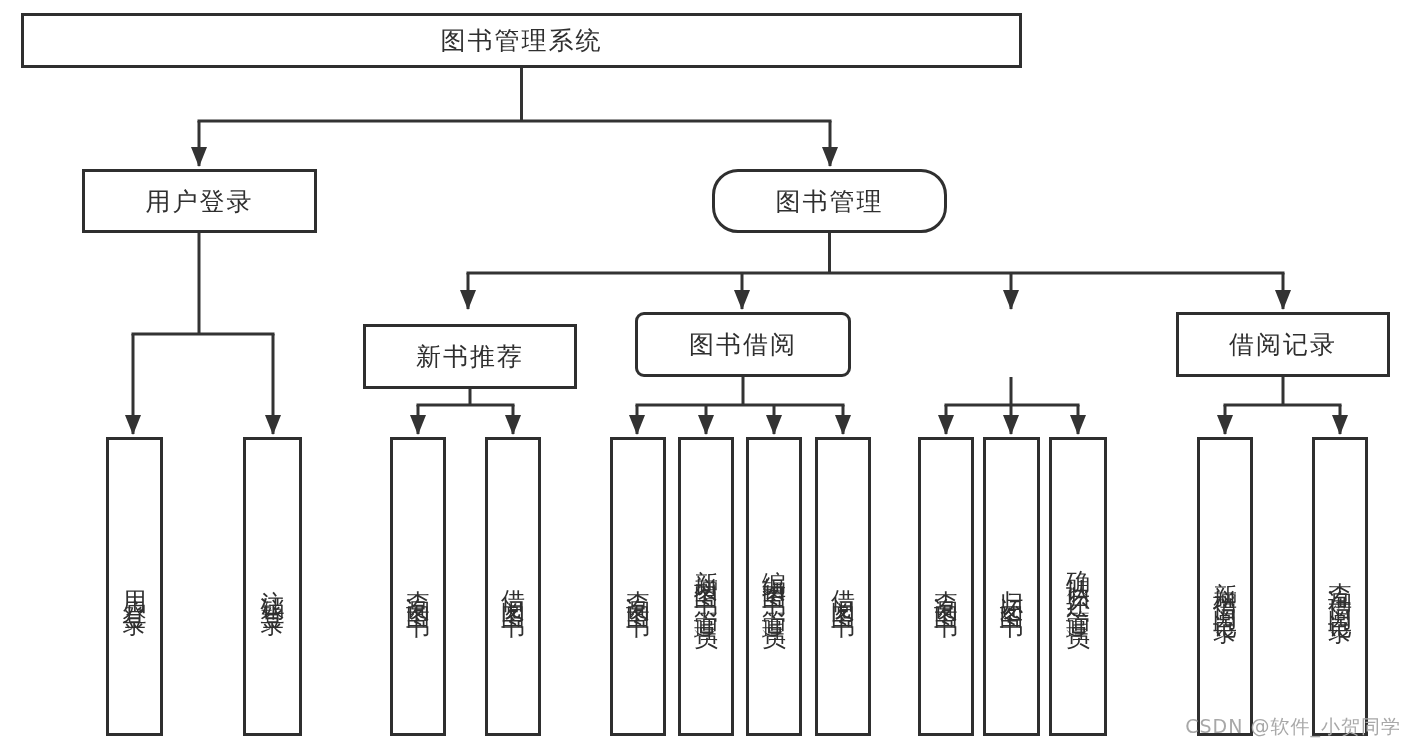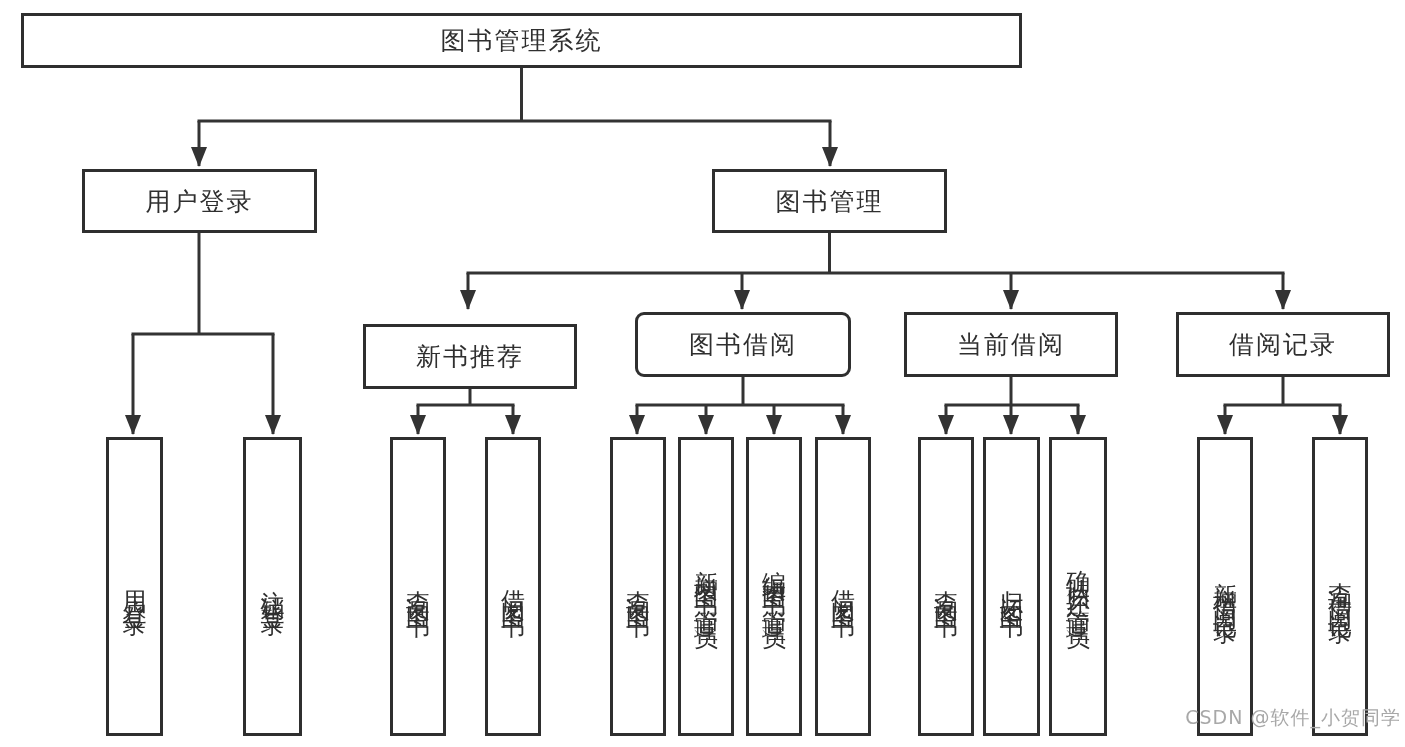--- a/index.html
+++ b/index.html
@@ -23,21 +23,21 @@
   .h-label { font-size:25px; letter-spacing:2px; white-space:nowrap; }
   .v-label {
     writing-mode:vertical-rl;
     font-size:24px;
     letter-spacing:8px;
     line-height:1;
     white-space:nowrap;
   }
   #watermark {
     position:absolute;
-    right:4px; bottom:16px;
+    right:4px; bottom:7px;
     font-size:19px;
     color:#a8a8a8;
     letter-spacing:1px;
     z-index:5;
     white-space:nowrap;
   }
 </style>
 </head>
 <body>
 
@@ -105,32 +105,29 @@
     </g>
   </svg>
 
   <div class="box" style="left:21px; top:13px; width:1001px; height:55px;">
     <span class="h-label">图书管理系统</span>
   </div>
 
   <div class="box" style="left:82px; top:169px; width:235px; height:64px;">
     <span class="h-label">用户登录</span>
   </div>
-  <div class="box" style="left:712px; top:169px; width:235px; height:64px;">
+  <div class="box" style="left:712px; top:169px; width:235px; height:64px;border-radius:26px;">
     <span class="h-label">图书管理</span>
   </div>
 
   <div class="box" style="left:363px; top:312px; width:214px; height:65px;margin-top:12px;">
     <span class="h-label">新书推荐</span>
   </div>
   <div class="box" style="left:635px; top:312px; width:216px; height:65px;border-radius:9px;">
     <span class="h-label">图书借阅</span>
-  </div>
-  <div class="box" style="left:904px; top:312px; width:214px; height:65px;">
-    <span class="h-label">当前借阅</span>
   </div>
   <div class="box" style="left:1176px; top:312px; width:214px; height:65px;">
     <span class="h-label">借阅记录</span>
   </div>
 
   <div class="box" style="left:106px; top:437px; width:57px; height:299px;">
     <span class="v-label">用户登录</span>
   </div>
   <div class="box" style="left:243px; top:437px; width:59px; height:299px;">
     <span class="v-label">注销登录</span>

